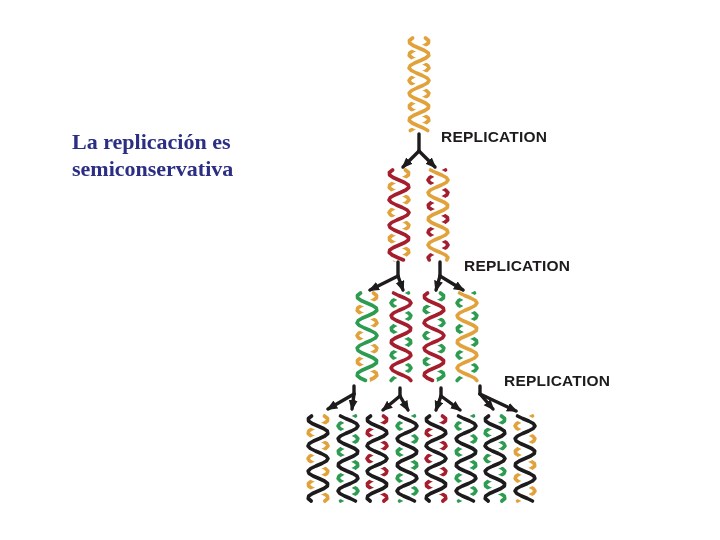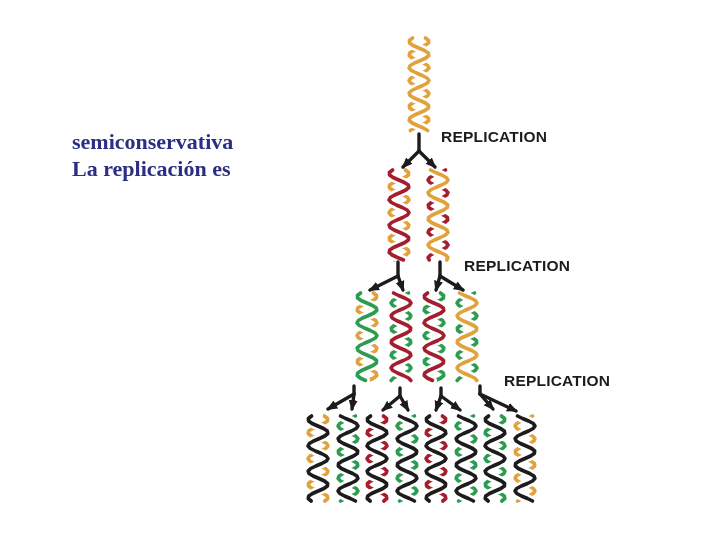--- a/index.html
+++ b/index.html
@@ -16,22 +16,22 @@
     font-weight:700;font-size:15.5px;letter-spacing:.2px;
     fill:#1d1b1b;
   }
 </style>
 </head>
 <body style="background: rgb(255, 255, 255);">
 
 <div class="slide">
 
   <div class="slide-title" style="color: rgb(43, 46, 131);">
+    <div>La replicación es</div>
     <div>semiconservativa</div>
-    <div>La replicación es</div>
   </div>
 
   <svg id="diagram-svg" class="diagram-svg" width="720" height="540" viewBox="0 0 720 540">
     <defs>
       <marker id="arw" markerUnits="userSpaceOnUse" markerWidth="12" markerHeight="10" refX="9" refY="4.5" orient="auto">
         <path d="M0 0 L11 4.5 L0 9 z" fill="#1d1b1b"></path>
       </marker>
     </defs>
     <g id="helix-layer">
         <g>

